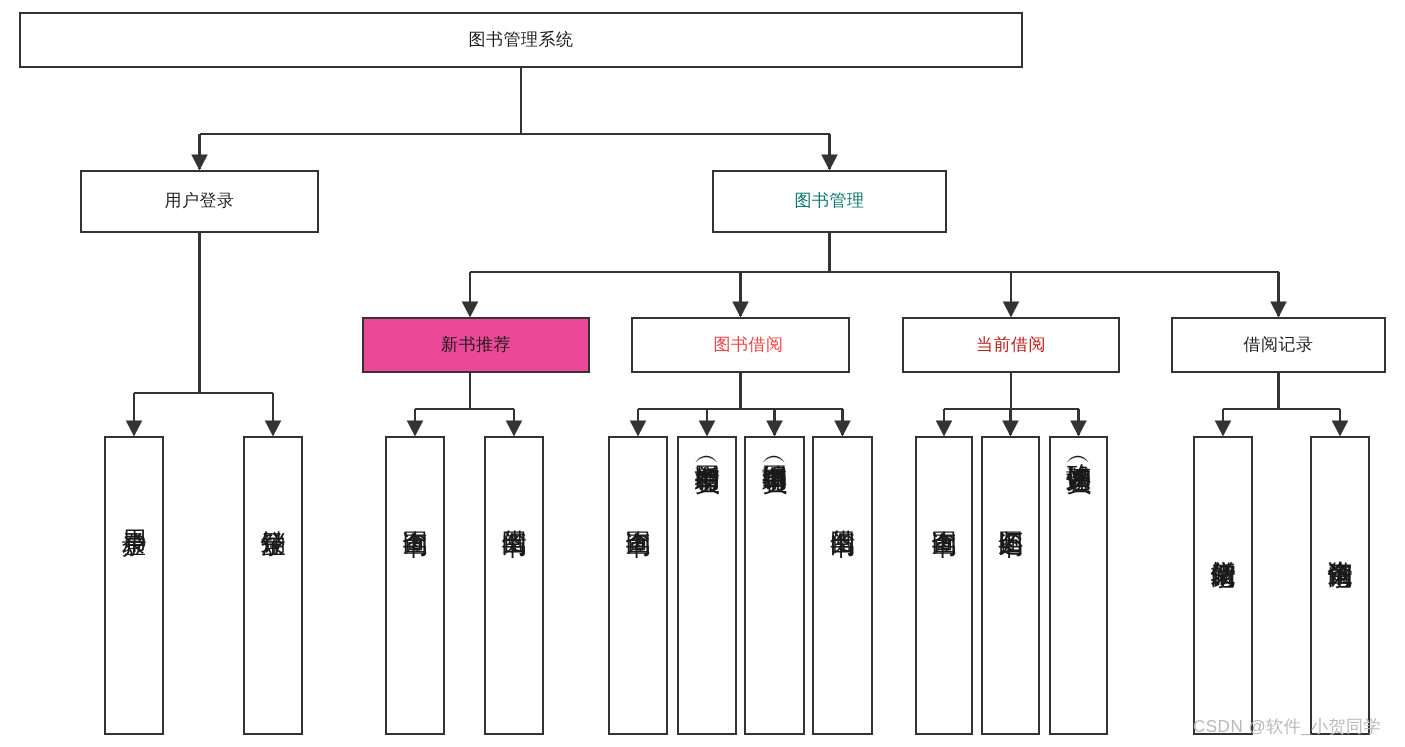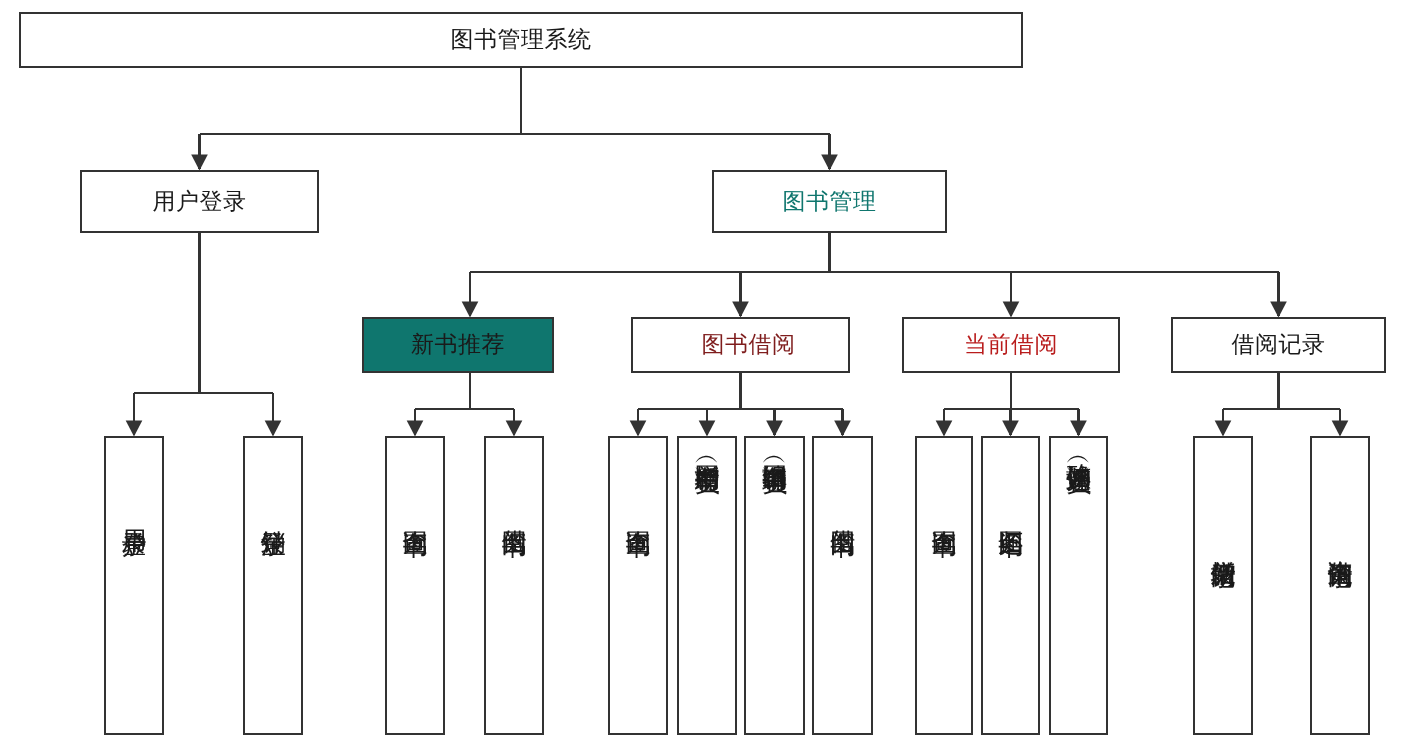--- a/index.html
+++ b/index.html
@@ -34,21 +34,21 @@
     align-items: center;
     justify-content: center;
     overflow: hidden;
   }
   .node-label {
     color: #1a1a1a;
     white-space: nowrap;
     letter-spacing: 0.5px;
   }
   .node.horizontal .node-label {
-    font-size: 23px;
+    font-size: 17px;
     line-height: 1.1;
   }
   .node.vertical {
     align-items: flex-start;
     justify-content: center;
     padding-top: 6px;
   }
   .node.vertical .node-label {
     writing-mode: vertical-rl;
     text-orientation: upright;
@@ -118,25 +118,25 @@
   <div id="nodes">
       <div class="node horizontal" style="left: 19px; top: 12px; width: 1004px; height: 56px; border-color: rgb(51, 51, 51); background: rgb(255, 255, 255);">
         <span class="node-label" style="color: rgb(26, 26, 26);">图书管理系统</span>
       </div>
       <div class="node horizontal" style="left: 80px; top: 170px; width: 239px; height: 63px; border-color: rgb(51, 51, 51); background: rgb(255, 255, 255);">
         <span class="node-label" style="color: rgb(26, 26, 26);">用户登录</span>
       </div>
       <div class="node horizontal" style="left: 712px; top: 170px; width: 235px; height: 63px; border-color: rgb(51, 51, 51); background: rgb(255, 255, 255);">
         <span class="node-label" style="color: #0f766e;">图书管理</span>
       </div>
-      <div class="node horizontal" style="left: 362px; top: 317px; width: 192px; height: 56px; border-color: rgb(51, 51, 51); background: #0f766e;">
+      <div class="node horizontal" style="left: 362px; top: 317px; width: 228px; height: 56px; border-color: rgb(51, 51, 51); background: #ec4899;">
         <span class="node-label" style="color: rgb(26, 26, 26);">新书推荐</span>
       </div>
       <div class="node horizontal" style="left: 631px; top: 317px; width: 219px; height: 56px; border-color: rgb(51, 51, 51); background: rgb(255, 255, 255);">
-        <span class="node-label" style="color: #7f1d1d; margin-left: 16px;">图书借阅</span>
+        <span class="node-label" style="color: #ef4444; margin-left: 16px;">图书借阅</span>
       </div>
       <div class="node horizontal" style="left: 902px; top: 317px; width: 218px; height: 56px; border-color: rgb(51, 51, 51); background: rgb(255, 255, 255);">
         <span class="node-label" style="color: #b91c1c;">当前借阅</span>
       </div>
       <div class="node horizontal" style="left: 1171px; top: 317px; width: 215px; height: 56px; border-color: rgb(51, 51, 51); background: rgb(255, 255, 255);">
         <span class="node-label" style="color: rgb(26, 26, 26);">借阅记录</span>
       </div>
       <div class="node vertical mid" style="left: 104px; top: 436px; width: 60px; height: 299px; border-color: rgb(51, 51, 51); background: rgb(255, 255, 255);">
         <span class="node-label" style="color: rgb(26, 26, 26);">用户登录</span>
       </div>
@@ -170,13 +170,14 @@
       <div class="node vertical top" style="left: 1049px; top: 436px; width: 59px; height: 299px; border-color: rgb(51, 51, 51); background: rgb(255, 255, 255);">
         <span class="node-label" style="color: rgb(26, 26, 26);">确认归还（管理员）</span>
       </div>
       <div class="node vertical low" style="left: 1193px; top: 436px; width: 60px; height: 299px; border-color: rgb(51, 51, 51); background: rgb(255, 255, 255);">
         <span class="node-label" style="color: rgb(26, 26, 26);">新增借阅记录</span>
       </div>
       <div class="node vertical low" style="left: 1310px; top: 436px; width: 60px; height: 299px; border-color: rgb(51, 51, 51); background: rgb(255, 255, 255);">
         <span class="node-label" style="color: rgb(26, 26, 26);">查询借阅记录</span>
       </div>
     </div>
+  <div class="watermark" style="left:1193px; top:715px;">CSDN @软件_小贺同学</div>
 </div>
 
 </body></html>

